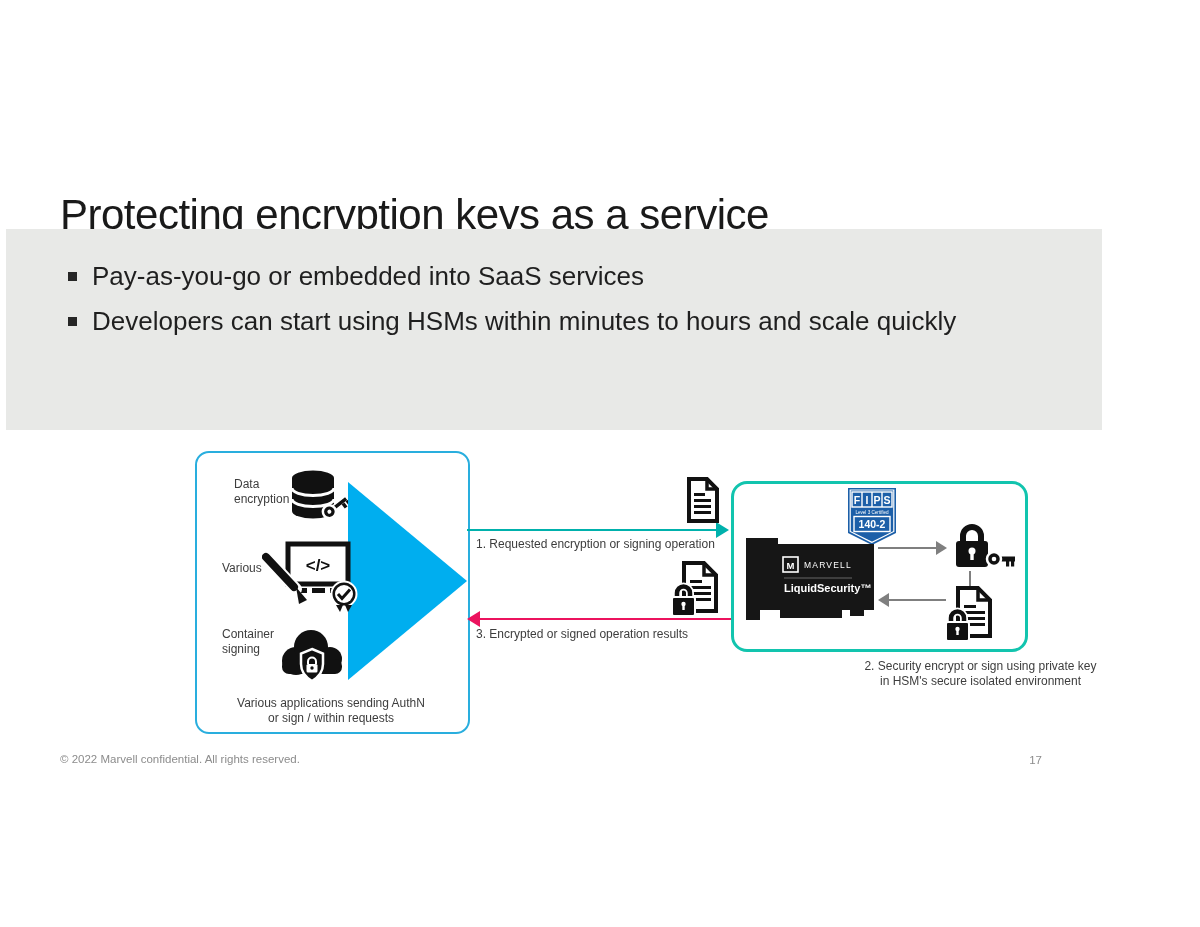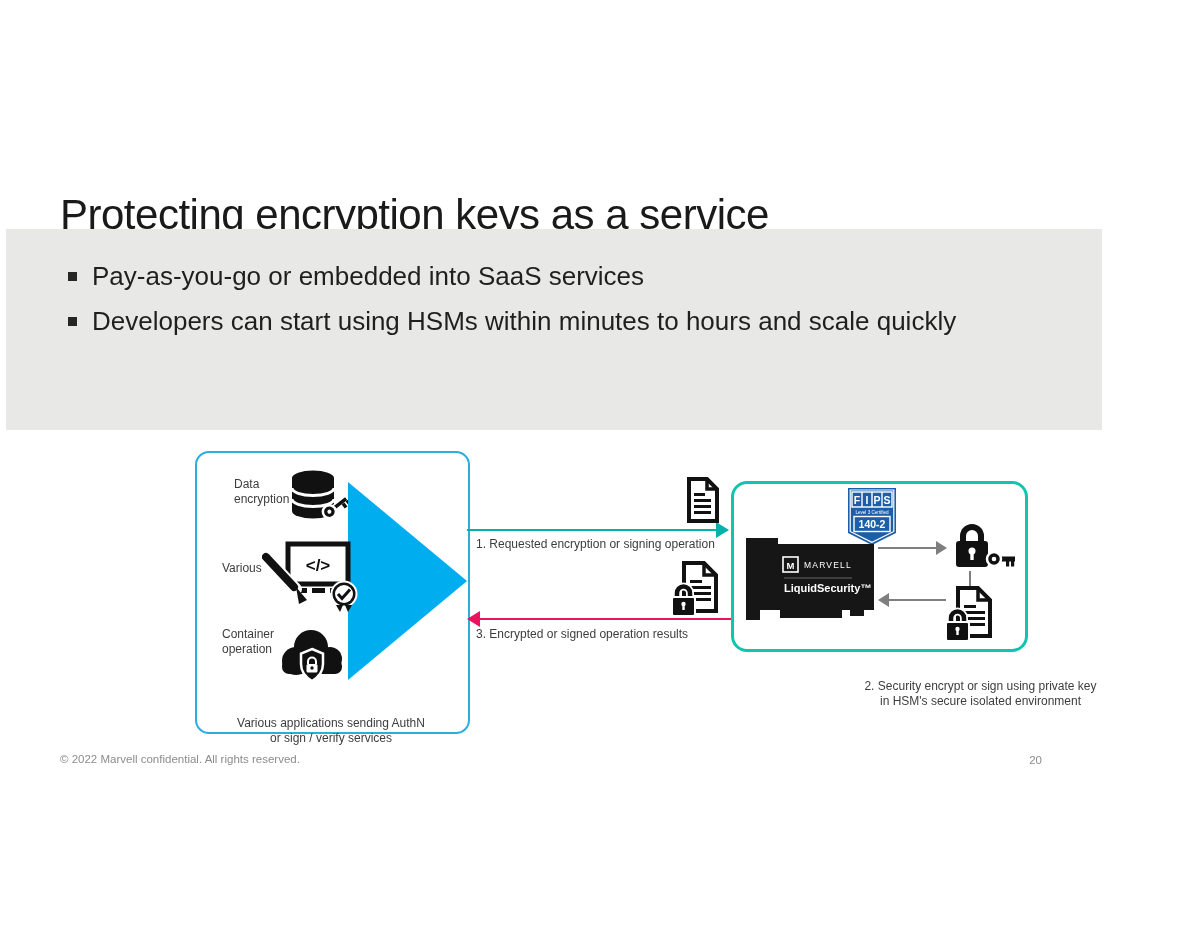--- a/index.html
+++ b/index.html
@@ -13,21 +13,21 @@
   
   .band{left:6px;top:229px;width:1200px;height:201px;background:var(--band-gray,#E8E9E7);}
   .bullets{position:absolute;left:60px;top:33px;list-style:none;margin:0;padding:0;}
   .bullets li{display:flex;align-items:flex-start;margin-bottom:17px;font-size:26px;color:#1f1f1f;line-height:28px;}
   .bullet-sq{flex:0 0 auto;width:9px;height:9px;background:#262626;margin:10px 15px 0 2px;}
   
   .client-box{left:195px;top:451px;width:271px;height:279px;border:2px solid var(--client-border,#29AEDE);border-radius:14px;background:#fff;}
   .hsm-box{left:731px;top:481px;width:291px;height:165px;border:3px solid var(--hsm-border,#12C4AE);border-radius:16px;background:#fff;}
   .tri{left:348px;top:482px;width:0;height:0;border-top:99px solid transparent;border-bottom:99px solid transparent;border-left:119px solid var(--accent-cyan,#00AEEF);}
   .dlabel{font-size:12px;line-height:15px;color:#3d3d3d;}
-  .center{text-align:center;margin-top:20px;}
+  .center{text-align:center;}
   
   .hline{position:absolute;height:2px;}
   .req-line{left:467px;top:529px;width:249px;background:var(--request-arrow,#00B1AC);}
   .req-head{left:716px;top:522px;width:0;height:0;border-top:8px solid transparent;border-bottom:8px solid transparent;border-left:13px solid var(--request-arrow,#00B1AC);}
   .res-line{left:480px;top:618px;width:251px;background:var(--response-arrow,#EC135E);}
   .res-head{left:467px;top:611px;width:0;height:0;border-top:8px solid transparent;border-bottom:8px solid transparent;border-right:13px solid var(--response-arrow,#EC135E);}
   .gline{background:var(--arrow-gray,#7F7F7F);}
   .g-right-line{left:878px;top:547px;width:58px;}
   .g-right-head{left:936px;top:541px;width:0;height:0;border-top:7px solid transparent;border-bottom:7px solid transparent;border-left:11px solid var(--arrow-gray,#7F7F7F);}
   .g-left-head{left:878px;top:593px;width:0;height:0;border-top:7px solid transparent;border-bottom:7px solid transparent;border-right:11px solid var(--arrow-gray,#7F7F7F);}
@@ -93,36 +93,36 @@
     <polygon points="34,46 45,59 37,63" fill="#111"></polygon>
     <circle cx="82" cy="53" r="12.5" fill="#111" stroke="#fff" stroke-width="2"></circle>
     <circle cx="82" cy="53" r="9" fill="#fff"></circle>
     <path d="M76,53 l4,4.5 l8,-9" stroke="#111" stroke-width="3" fill="none"></path>
     <polygon points="74,64 78,71 81,64" fill="#111"></polygon>
     <polygon points="90,64 86,71 83,64" fill="#111"></polygon>
   </svg>
 
   <div class="abs dlabel" style="left:222px;top:627px;width:72px;">
     <span style="display:block;">Container</span>
-    <span style="display:block;">operation</span>
+    <span style="display:block;">signing</span>
   </div>
   <svg class="abs" style="left:275px;top:623px;" width="74" height="62" viewBox="0 0 74 62">
     <circle cx="21" cy="38" r="14" fill="#111"></circle>
     <circle cx="36" cy="24" r="17" fill="#111"></circle>
     <circle cx="55" cy="36" r="12" fill="#111"></circle>
     <rect x="7" y="36" width="60" height="15" rx="7" fill="#111"></rect>
     <path d="M37,26 L48,30.5 V41 c0,8 -5,13.5 -11,17 c-6,-3.5 -11,-9 -11,-17 V30.5 Z" fill="#111" stroke="#fff" stroke-width="2.5"></path>
     <path d="M33,41 v-2.5 a4,4 0 0 1 8,0 V41" stroke="#fff" stroke-width="2" fill="none"></path>
     <rect x="31.5" y="41" width="11" height="8.5" rx="1.5" fill="#fff"></rect>
     <circle cx="37" cy="45" r="1.7" fill="#111"></circle>
   </svg>
 
   <div class="abs dlabel center" style="left:197px;top:696px;width:268px;">
     <span style="display:block;">Various applications sending AuthN</span>
-    <span style="display:block;">or sign / verify services</span>
+    <span style="display:block;">or sign / within requests</span>
   </div>
 
   <div class="hline req-line"></div>
   <div class="abs req-head"></div>
   <div class="abs dlabel" style="left:476px;top:537px;white-space:nowrap;">1. Requested encryption or signing operation</div>
 
   <svg class="abs" style="left:684px;top:476px;" width="37" height="48" viewBox="0 0 37 48">
     <path d="M5,3 H23 L33,13 V45 H5 Z" fill="#fff" stroke="#111" stroke-width="4"></path>
     <path d="M23,3 V13 H33" fill="none" stroke="#111" stroke-width="3.5"></path>
     <rect x="10" y="17" width="11" height="3" fill="#111"></rect>
@@ -215,15 +215,15 @@
     <circle cx="13.5" cy="43" r="2.2" fill="#fff"></circle>
     <rect x="12.3" y="43" width="2.4" height="6" fill="#fff"></rect>
   </svg>
 
   <div class="abs dlabel center" style="left:828px;top:659px;width:305px;">
     <span style="display:block;">2. Security encrypt or sign using private key</span>
     <span style="display:block;">in HSM's secure isolated environment</span>
   </div>
 
   <div class="abs copyright">© 2022 Marvell confidential. All rights reserved.</div>
-  <div class="abs pagenum">20</div>
+  <div class="abs pagenum">17</div>
 
 </div>
 
 </body></html>

